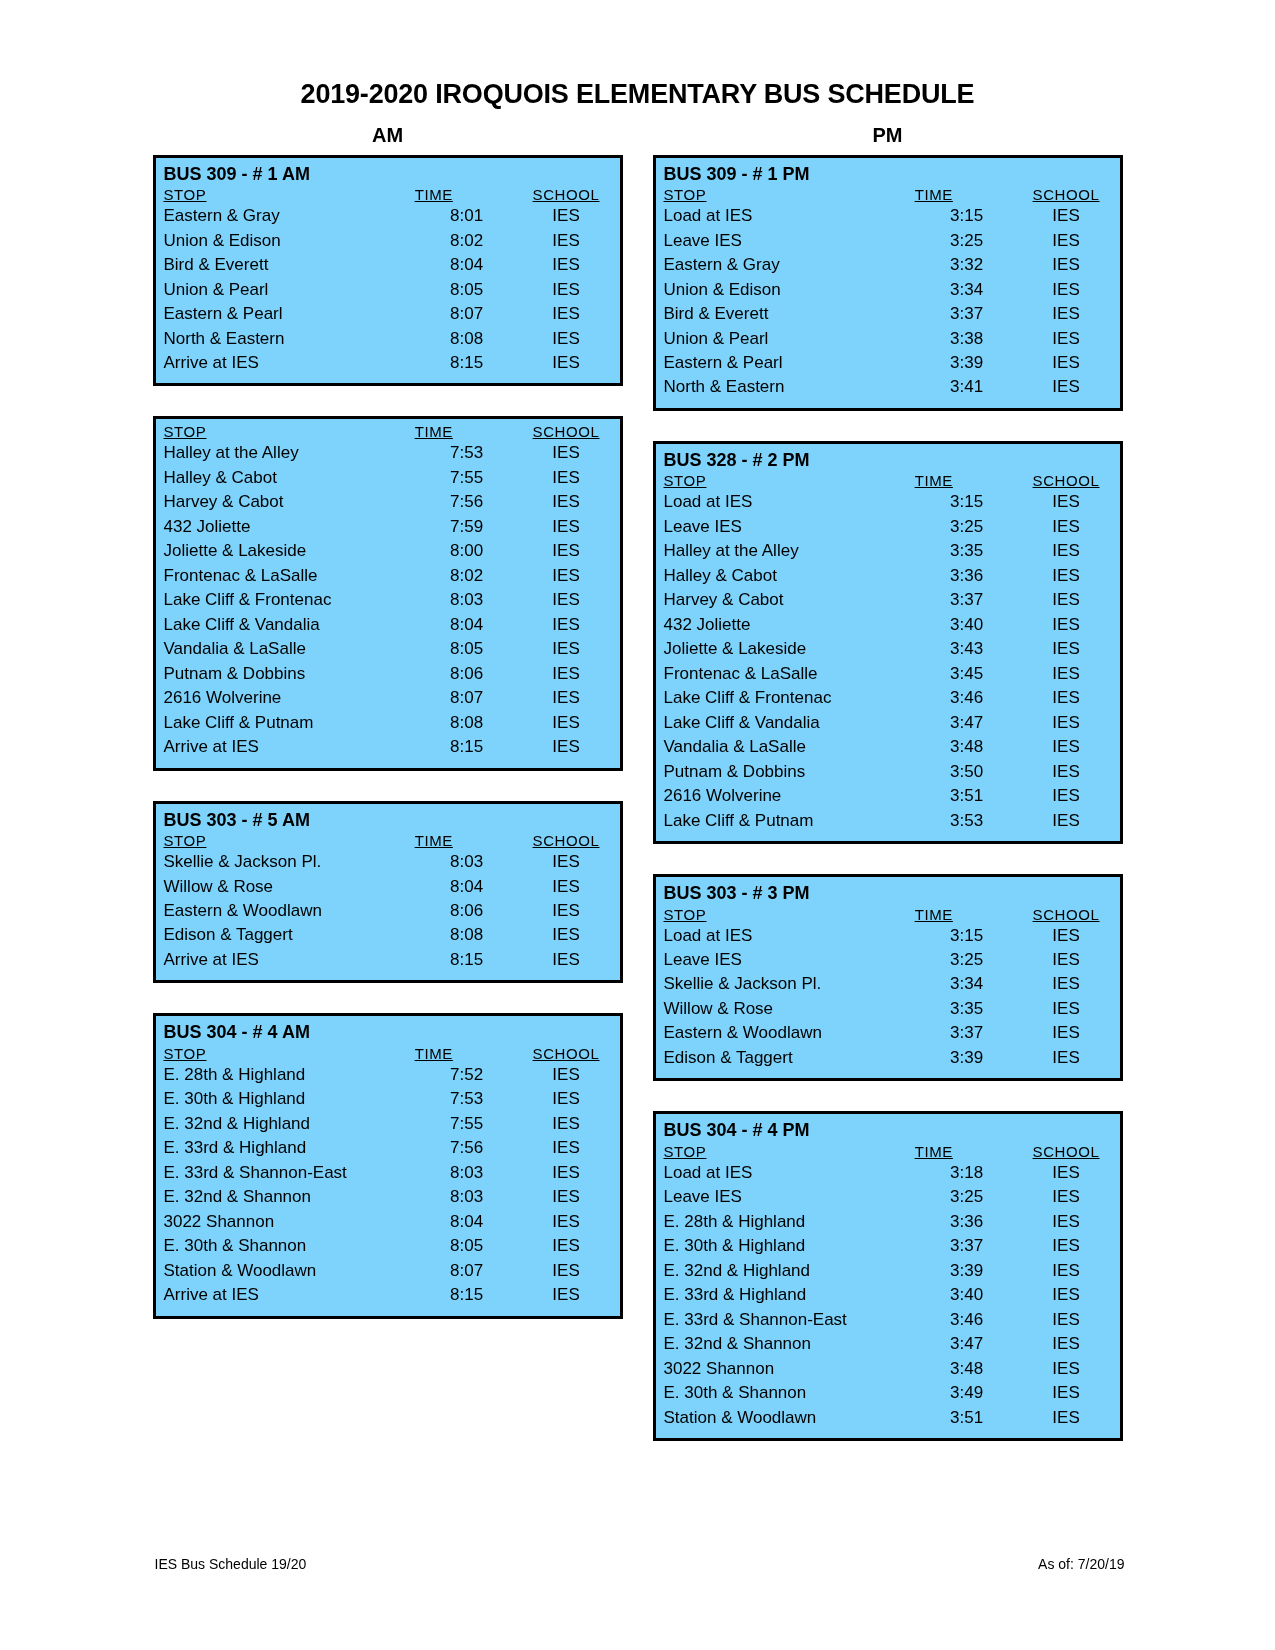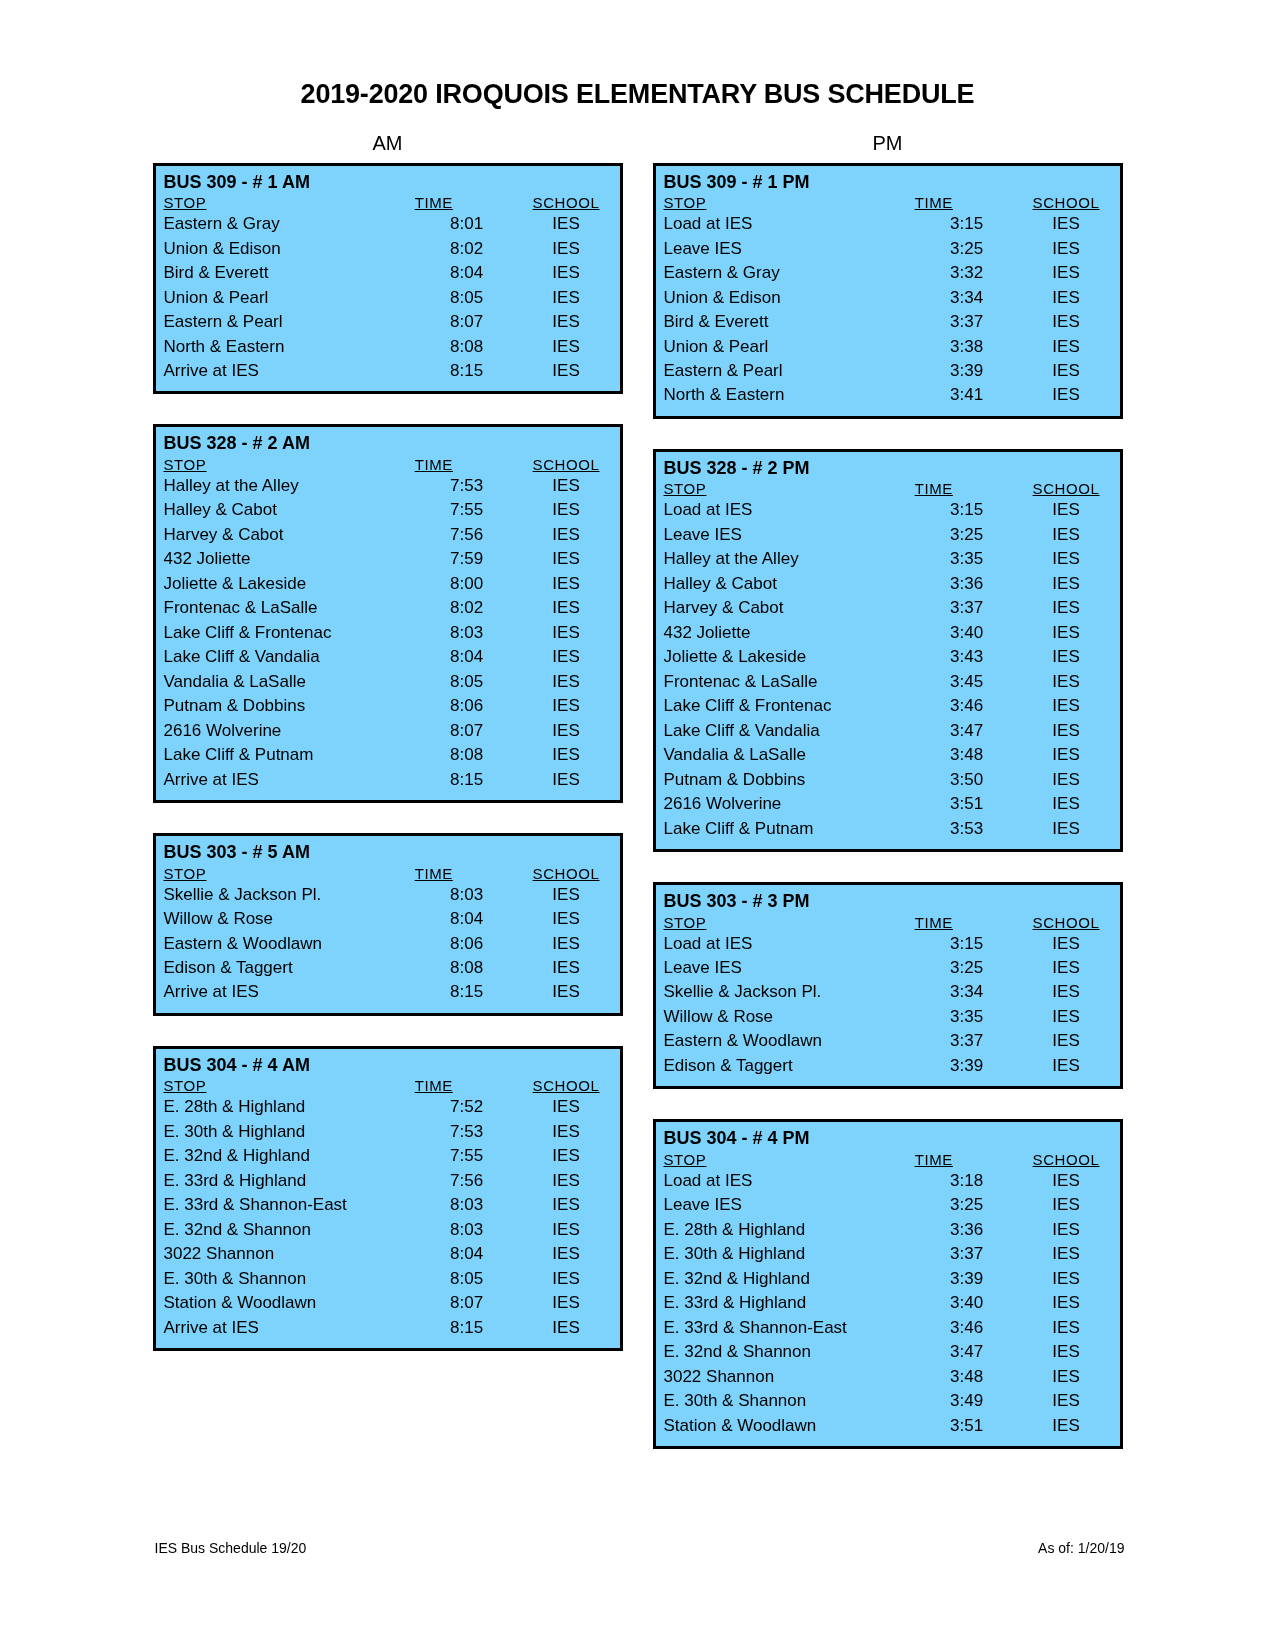--- a/index.html
+++ b/index.html
@@ -36,23 +36,22 @@
   }
 
   .col-heads {
     display: flex;
     width: 970px;
     margin: 14px auto 0 auto;
     padding: 0;
   }
   .col-head {
     font-size: 20px;
-    font-weight: normal;
+    font-weight: bold;
     text-align: center;
-    margin-top: 8px;
   }
   .col-head.am { width: 470px; }
   .col-head.spacer { width: 30px; }
   .col-head.pm { width: 470px; }
 
   .columns {
     display: flex;
     width: 970px;
     margin: 8px auto 0 auto;
     align-items: flex-start;
@@ -112,21 +111,21 @@
   .cell.stop   { text-align: left;   padding-left: 2px; }
   .cell.time   { text-align: center; }
   .cell.school { text-align: center; }
 
   .footer {
     position: absolute;
     left: 4px;
     right: 0;
     bottom: 78px;
     width: 970px;
-    margin: 16px auto;
+    margin: 0 auto;
     display: flex;
     justify-content: space-between;
     font-size: 14px;
   }
   .footer span { white-space: nowrap; }
 </style>
 </head>
 <body>
 
 <div class="page">
@@ -189,21 +188,20 @@
               </tr>
               <tr>
                 <td class="cell stop">Arrive at IES</td>
                 <td class="cell time">8:15</td>
                 <td class="cell school">IES</td>
               </tr>
             </tbody>
           </table>
         </div>
         <div class="sched-box">
-          <div class="box-title">BUS 328 - # 2 AM</div>
           <table class="sched">
             <colgroup>
               <col class="c-stop">
               <col class="c-time">
               <col class="c-school">
             </colgroup>
             <thead>
               <tr>
                 <th class="hdr stop">STOP</th>
                 <th class="hdr time">TIME</th>
@@ -664,16 +662,16 @@
                 <td class="cell school">IES</td>
               </tr>
             </tbody>
           </table>
         </div>
       </div>
   </div>
 
   <div class="footer">
     <span>IES Bus Schedule 19/20</span>
-    <span>As of: 1/20/19</span>
+    <span>As of: 7/20/19</span>
   </div>
 
 </div>
 
 </body></html>

